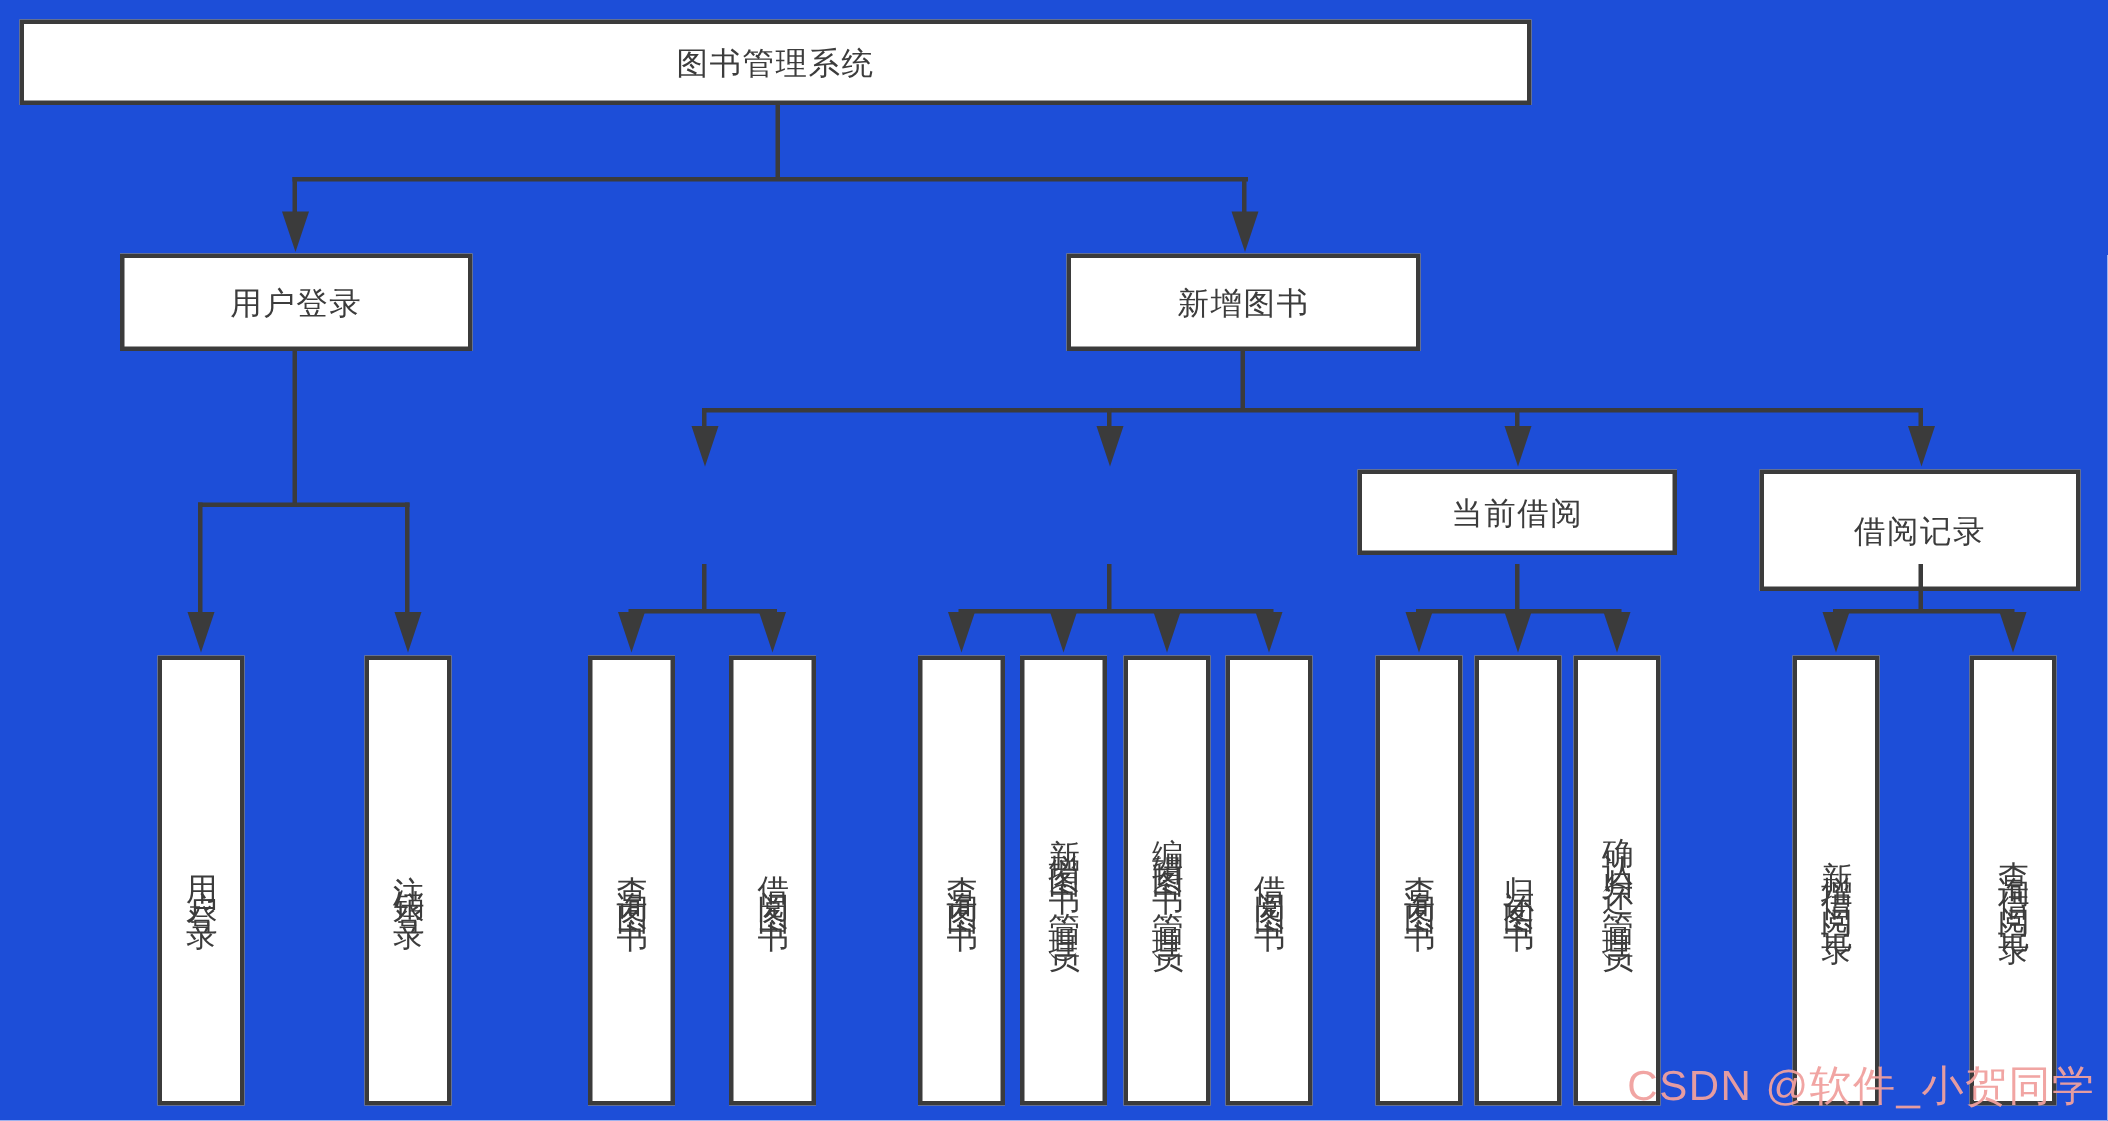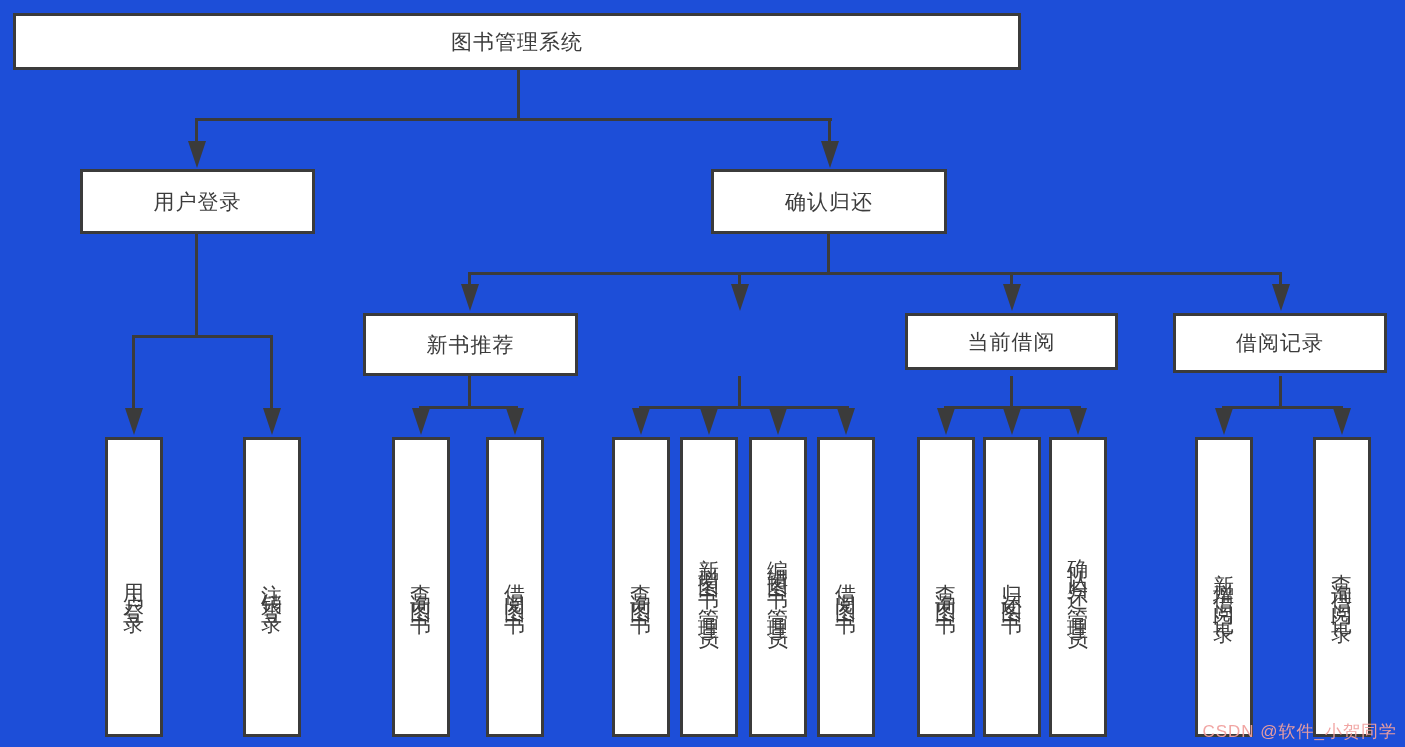--- a/index.html
+++ b/index.html
@@ -39,40 +39,39 @@
   .arrow{
     position:absolute;
     width:0;height:0;
     border-left:9px solid transparent;
     border-right:9px solid transparent;
     border-top:27px solid #3b3b3b;
   }
   .watermark{
     position:absolute;
     right:8px;bottom:4px;
-    font-size:17px;
+    font-size:28px;
     color:rgba(240,160,158,0.95);
     letter-spacing:1px;
     z-index:10;
     white-space:nowrap;
   }
 </style>
 </head>
 <body>
 
 <div id="canvas">
 
   <div class="node" style="left:13px;top:13px;width:1008px;height:57px;">图书管理系统</div>
 
   <div class="node" style="left:80px;top:169px;width:235px;height:65px;">用户登录</div>
-  <div class="node" style="left:711px;top:169px;width:236px;height:65px;">确认归还</div>
+  <div class="node" style="left:711px;top:169px;width:236px;height:65px;">新增图书</div>
 
-  <div class="node" style="left:363px;top:313px;width:215px;height:63px;">新书推荐</div>
   <div class="node" style="left:905px;top:313px;width:213px;height:57px;text-align:right;">当前借阅</div>
-  <div class="node" style="left:1173px;top:313px;width:214px;height:60px;">借阅记录</div>
+  <div class="node" style="left:1173px;top:313px;width:214px;height:81px;">借阅记录</div>
 
   <div class="leaf" style="left:105px;top:437px;">用户登录</div>
   <div class="leaf" style="left:243px;top:437px;">注销登录</div>
 
   <div class="leaf" style="left:392px;top:437px;">查询图书</div>
   <div class="leaf" style="left:486px;top:437px;">借阅图书</div>
 
   <div class="leaf" style="left:612px;top:437px;">查询图书</div>
   <div class="leaf" style="left:680px;top:437px;">新增图书（管理员）</div>
   <div class="leaf" style="left:749px;top:437px;">编辑图书（管理员）</div>

